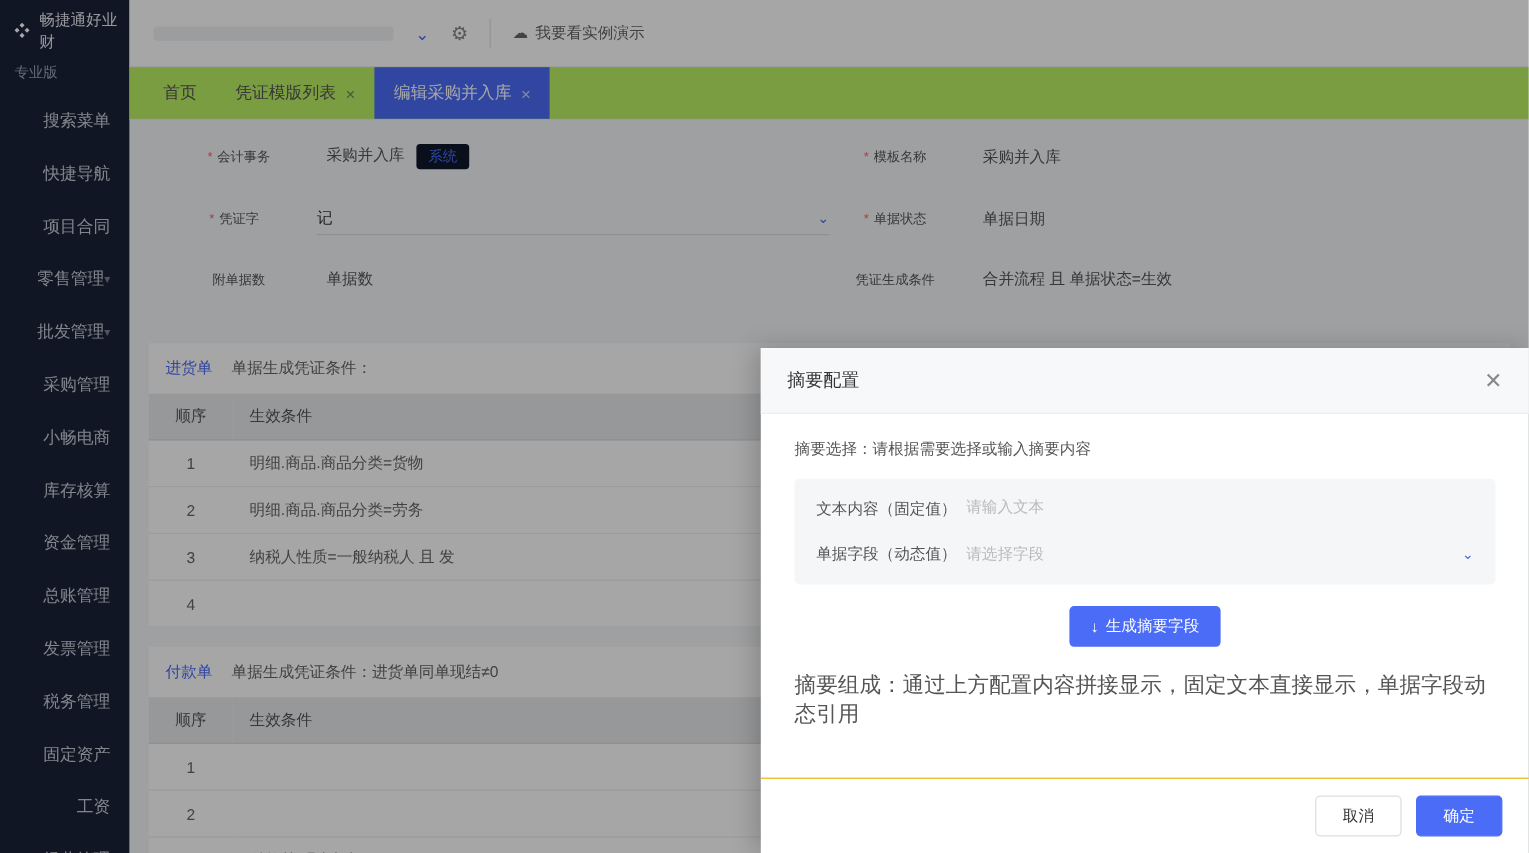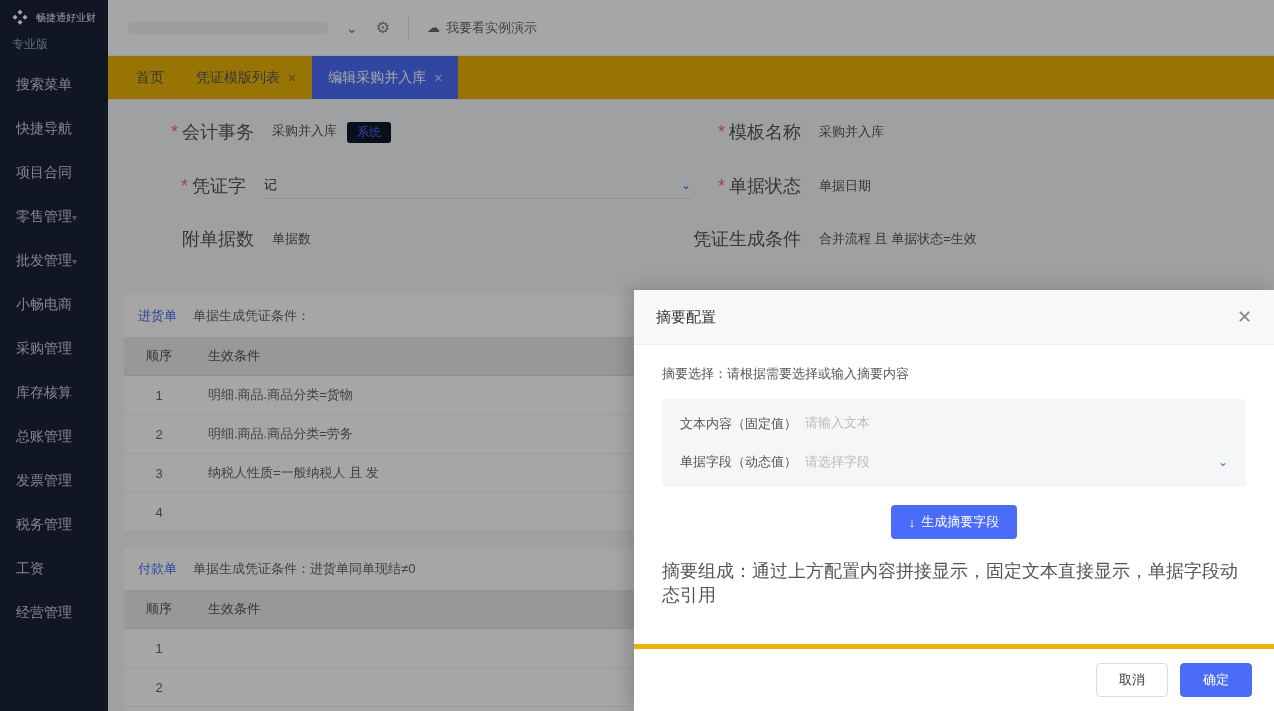--- a/index.html
+++ b/index.html
@@ -1,42 +1,42 @@
 <!DOCTYPE html>
 <html><head>
   <meta charset="utf-8">
   <style>
     * { margin: 0; padding: 0; box-sizing: border-box; }
     body { font-family: "Microsoft YaHei", Arial, sans-serif; font-size: 13px; color: #333; overflow: hidden; width: 1274px; height: 711px; position: relative; }
     
     .sidebar { position: absolute; left: 0; top: 0; width: 108px; height: 711px; background: #1b2338; color: #c8cdd8; }
     .sidebar-logo { display: flex; align-items: center; padding: 8px 10px; gap: 6px; }
     .sidebar-logo svg { width: 20px; height: 20px; }
-    .sidebar-logo-text { font-size: 10px; color: #e8eaf0; }
+    .sidebar-logo-text { font-size: 13px; color: #e8eaf0; }
     .sidebar-pro { font-size: 12px; color: #9aa3b8; padding: 0 12px 10px; }
-    .sidebar-item { padding: 13px 16px; font-size: 14px; cursor: pointer; display: flex; align-items: center; justify-content: flex-start; }
+    .sidebar-item { padding: 13px 16px; font-size: 14px; cursor: pointer; display: flex; align-items: center; justify-content: flex-end; }
     .chev { font-size: 10px; color: #7a8299; }
     
     .main { position: absolute; left: 108px; top: 0; right: 0; height: 711px; background: #f5f6f8; }
     .topbar { height: 56px; background: #fff; display: flex; align-items: center; padding: 0 20px; gap: 18px; border-bottom: 1px solid #eee; }
     .org-box { background: #f0f1f3; padding: 6px 40px 6px 12px; border-radius: 3px; color: #999; font-size: 13px; min-width: 200px; }
     .top-drop-icon { color: #4a6cf7; font-size: 14px; cursor: pointer; }
     .gear-icon { color: #888; font-size: 16px; cursor: pointer; }
     .divider { width: 1px; height: 24px; background: #e0e0e0; }
     .demo-link { display: flex; align-items: center; gap: 6px; color: #666; font-size: 13px; cursor: pointer; }
     
-    .tabs { height: 44px; background: #eab308; display: flex; align-items: stretch; padding-left: 12px; border-bottom: 1px solid #eee; }
+    .tabs { height: 44px; background: #bef264; display: flex; align-items: stretch; padding-left: 12px; border-bottom: 1px solid #eee; }
     .tab { padding: 0 16px; display: flex; align-items: center; gap: 8px; font-size: 14px; color: #555; cursor: pointer; }
     .tab.active { background: #4a6cf7; color: #fff; }
     .tab-close { font-size: 14px; color: inherit; opacity: 0.7; }
     
     .content { padding: 20px 16px; }
     .form-grid { display: flex; flex-wrap: wrap; padding: 0 20px; }
     .form-row { display: flex; align-items: center; width: 50%; margin-bottom: 28px; }
-    .form-label { width: 110px; text-align: right; font-size: 18px; color: #555; margin-right: 18px; }
+    .form-label { width: 110px; text-align: center; font-size: 11px; color: #555; margin-right: 18px; }
     .req { color: #f56c6c; margin-right: 4px; }
     .form-val { font-size: 13px; color: #555; display: flex; gap: 10px; }
     .pill { background: #0f172a; color: #4a6cf7; padding: 2px 10px; border-radius: 3px; font-size: 12px; }
     .select-box { display: flex; align-items: center; justify-content: space-between; border-bottom: 1px solid #ddd; width: 460px; padding: 4px 0; }
     .select-arrow { color: #4a6cf7; font-size: 12px; }
     
     .section { background: #fff; margin-top: 16px; }
     .section-hd { display: flex; align-items: center; gap: 16px; padding: 12px 14px; font-size: 13px; }
     .section-title { color: #4a6cf7; font-weight: 500; }
     .section-cond { color: #666; }
@@ -59,21 +59,21 @@
     .modal-field { display: flex; align-items: flex-start; padding: 10px 18px; gap: 8px; }
     .modal-field-label { font-size: 13px; color: #555; }
     .modal-input { flex: 1; border: none; background: transparent; font-size: 13px; color: #333; outline: none; }
     .modal-input::placeholder { color: #bbb; }
     .modal-select { flex: 1; display: flex; justify-content: space-between; align-items: center; cursor: pointer; }
     .modal-select-ph { color: #bbb; font-size: 13px; }
     .modal-select-arrow { color: #4a6cf7; font-size: 12px; }
     .gen-btn { display: flex; align-items: center; gap: 6px; background: #4a6cf7; color: #fff; padding: 8px 18px; border-radius: 4px; font-size: 13px; margin: 0 auto 20px; cursor: pointer; width: fit-content; }
     .compose-hint { font-size: 18px; color: #555; margin-bottom: 20px; }
     .empty-box { text-align: center; color: #999; padding: 24px 0; font-size: 13px; }
-    .modal-ft { display: flex; justify-content: flex-end; gap: 12px; padding: 14px 22px; border-top: 5px solid #eab308; }
+    .modal-ft { display: flex; justify-content: flex-end; gap: 12px; padding: 14px 22px; border-top: 1px solid #eab308; }
     .btn { padding: 7px 22px; border-radius: 4px; font-size: 13px; cursor: pointer; border: 1px solid #ddd; background: #fff; }
     .btn.primary { background: #4a6cf7; color: #fff; border-color: #4a6cf7; }
   </style>
 </head>
 <body>
 
 <div class="sidebar">
   <div class="sidebar-logo">
     <svg viewBox="0 0 24 24">
         <path fill="#fff" d="M12 2l3 3-3 3-3-3 3-3zm-6 6l3 3-3 3-3-3 3-3zm12 0l3 3-3 3-3-3 3-3zm-6 6l3 3-3 3-3-3 3-3z"></path>
@@ -93,36 +93,42 @@
       </div>
       <div class="sidebar-item">
         <span>零售管理</span>
         <span class="chev">▾</span>
       </div>
       <div class="sidebar-item">
         <span>批发管理</span>
         <span class="chev">▾</span>
       </div>
       <div class="sidebar-item">
+        <span>采购管理</span>
+      </div>
+      <div class="sidebar-item">
         <span>小畅电商</span>
       </div>
       <div class="sidebar-item">
-        <span>采购管理</span>
-      </div>
-      <div class="sidebar-item">
         <span>库存核算</span>
       </div>
       <div class="sidebar-item">
+        <span>资金管理</span>
+      </div>
+      <div class="sidebar-item">
         <span>总账管理</span>
       </div>
       <div class="sidebar-item">
         <span>发票管理</span>
       </div>
       <div class="sidebar-item">
         <span>税务管理</span>
+      </div>
+      <div class="sidebar-item">
+        <span>固定资产</span>
       </div>
       <div class="sidebar-item">
         <span>工资</span>
       </div>
       <div class="sidebar-item">
         <span>经营管理</span>
       </div>
     </div>
 </div>
 

